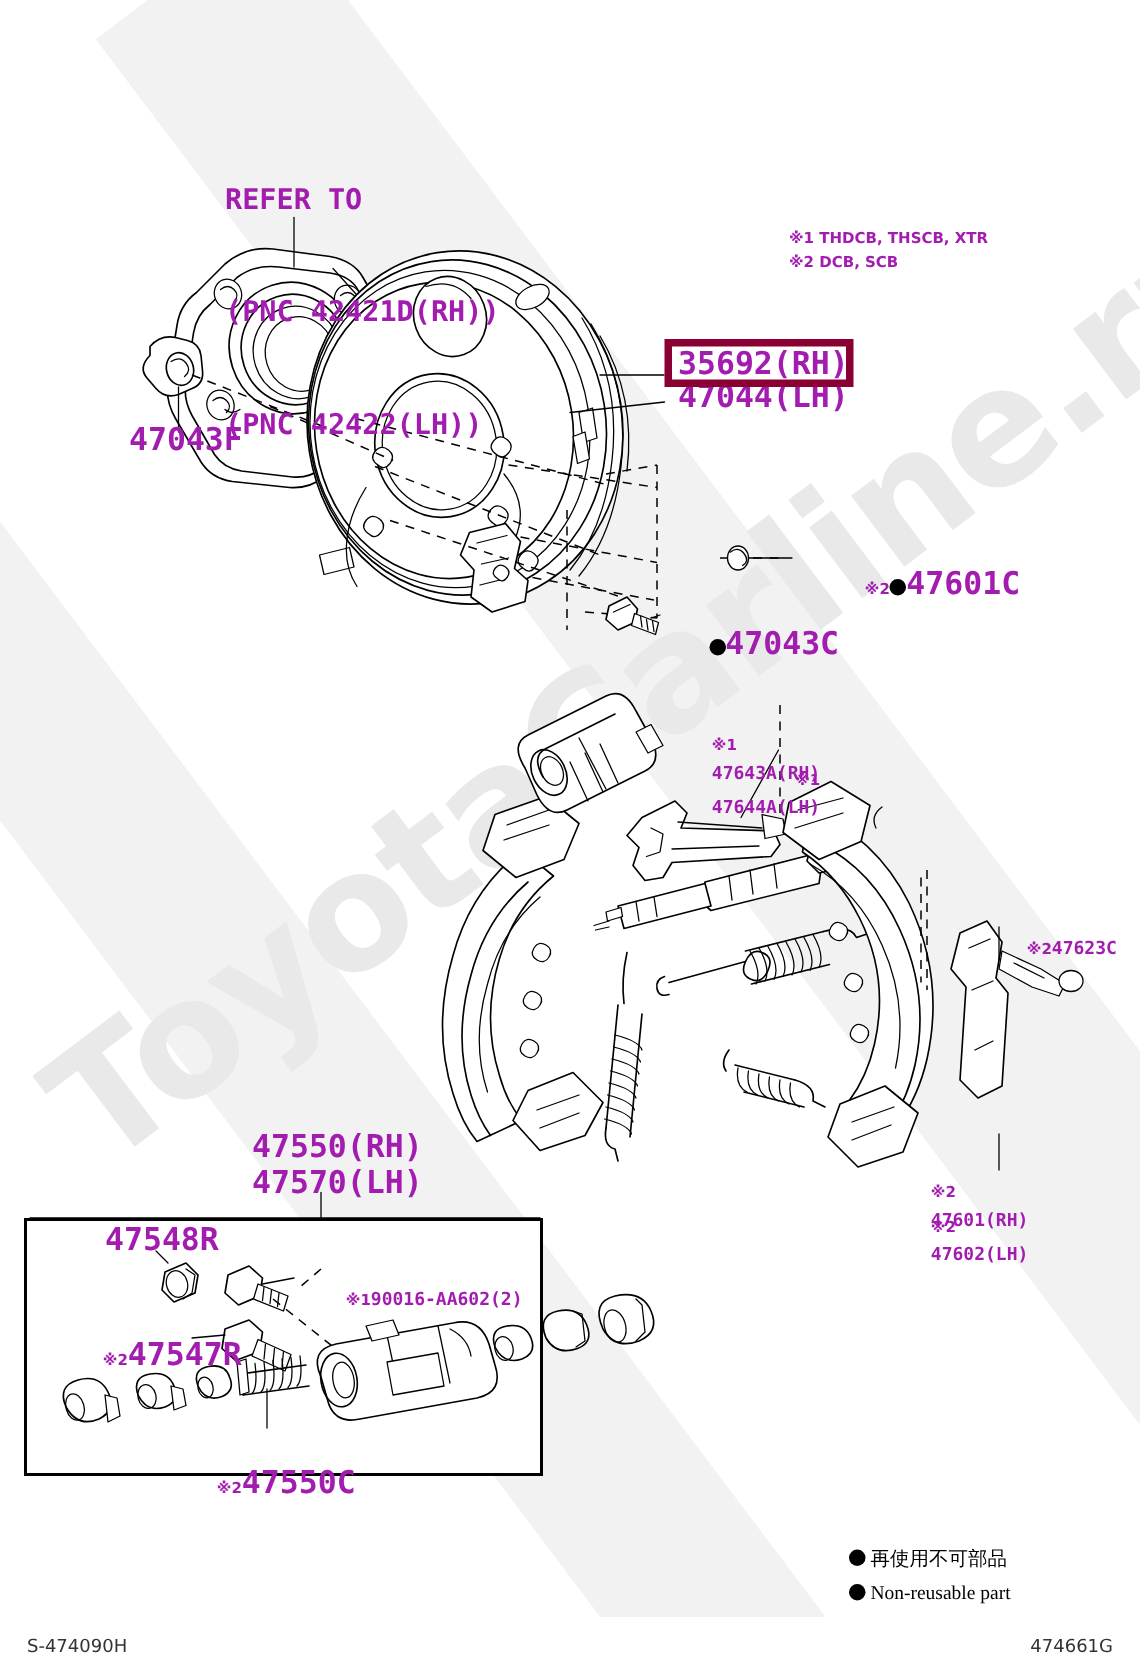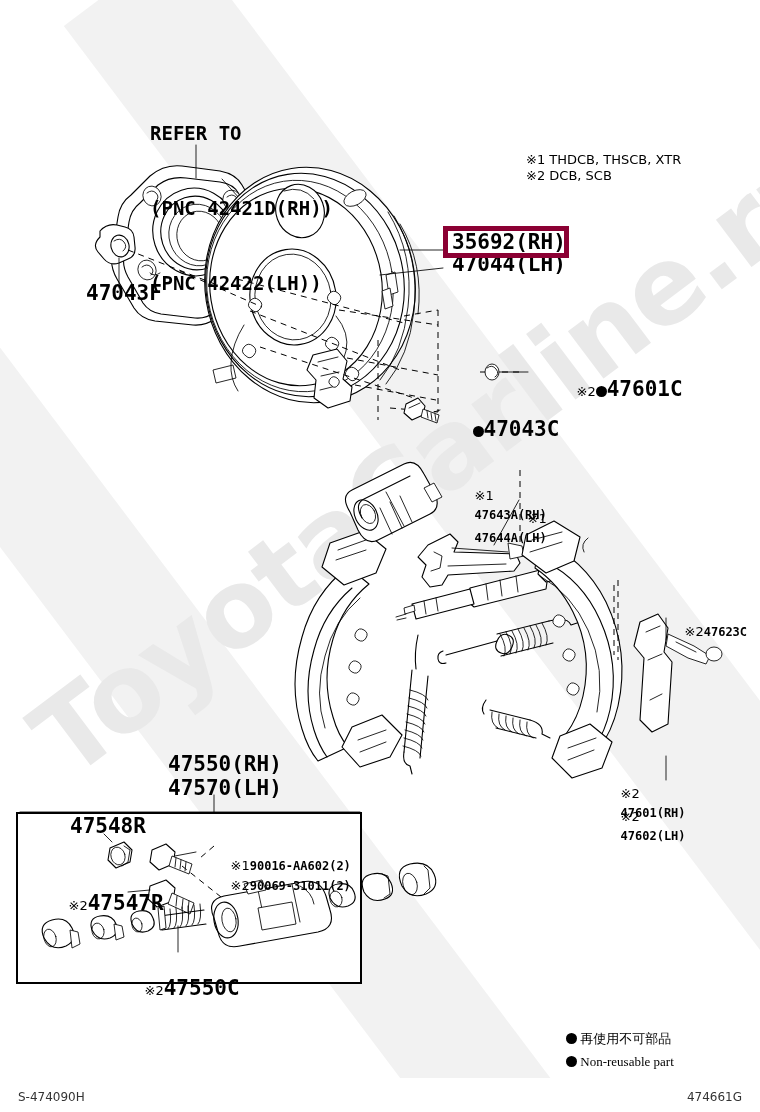--- a/index.html
+++ b/index.html
@@ -22,24 +22,24 @@
   svg.art *{vector-effect:non-scaling-stroke;}
   .ln{fill:none;stroke:#000;stroke-width:1.1;stroke-linecap:round;stroke-linejoin:round;}
   .ln-t{fill:none;stroke:#000;stroke-width:0.85;stroke-linecap:round;stroke-linejoin:round;}
   .ln-d{fill:none;stroke:#000;stroke-width:1;stroke-dasharray:6 5;}
   .fillw{fill:#fff;stroke:#000;stroke-width:1.1;stroke-linejoin:round;}
   .fillwt{fill:#fff;stroke:#000;stroke-width:0.85;stroke-linejoin:round;}
 
   
   .lbl{position:absolute;z-index:20;white-space:pre;
        font-family:"DejaVu Sans Mono","Liberation Mono",monospace;
-       color:#000000;letter-spacing:0px;}
+       color:#a21caf;letter-spacing:0px;}
   .big{font-size:21px;font-weight:700;}
   .mid{font-size:12px;font-weight:700;}
-  .sm{font-size:13px;font-weight:400;font-family:"DejaVu Sans","Liberation Sans",sans-serif;}
+  .sm{font-size:10px;font-weight:700;font-family:"DejaVu Sans","Liberation Sans",sans-serif;}
   .refer{font-size:19px;font-weight:700;line-height:25px;}
 
   .dot{display:inline-block;width:11px;height:11px;border-radius:50%;
        background:#000;vertical-align:-1px;}
 
   
   .hl{position:absolute;z-index:21;border:5px solid #8b0033;background:#fff;
       box-sizing:border-box;}
 
   
@@ -420,23 +420,20 @@
       <path class="ln-t" d="M424 866 l4 4 l2 18 l-6 6"></path>
     </g>
     <path class="ln-t" d="M178 926 L178 952"></path>
   </svg>
 
   <div class="lbl big" style="left:70px;top:814px;">47548R</div>
 
   <div class="lbl" style="left:192px;top:836px;">
     <span class="sm">※1</span><span class="mid">90016-AA602(2)</span>
   </div>
-  <div class="lbl" style="left:192px;top:856px;">
-    <span class="sm">※2</span><span class="mid">90069-31011(2)</span>
-  </div>
 
   <div class="lbl" style="left:30px;top:872px;">
     <span class="sm">※2</span><span class="big">47547R</span>
   </div>
 
   <div class="lbl" style="left:106px;top:957px;">
     <span class="sm">※2</span><span class="big">47550C</span>
   </div>
 
   <div class="legend" style="left:566px;top:1030px;">

